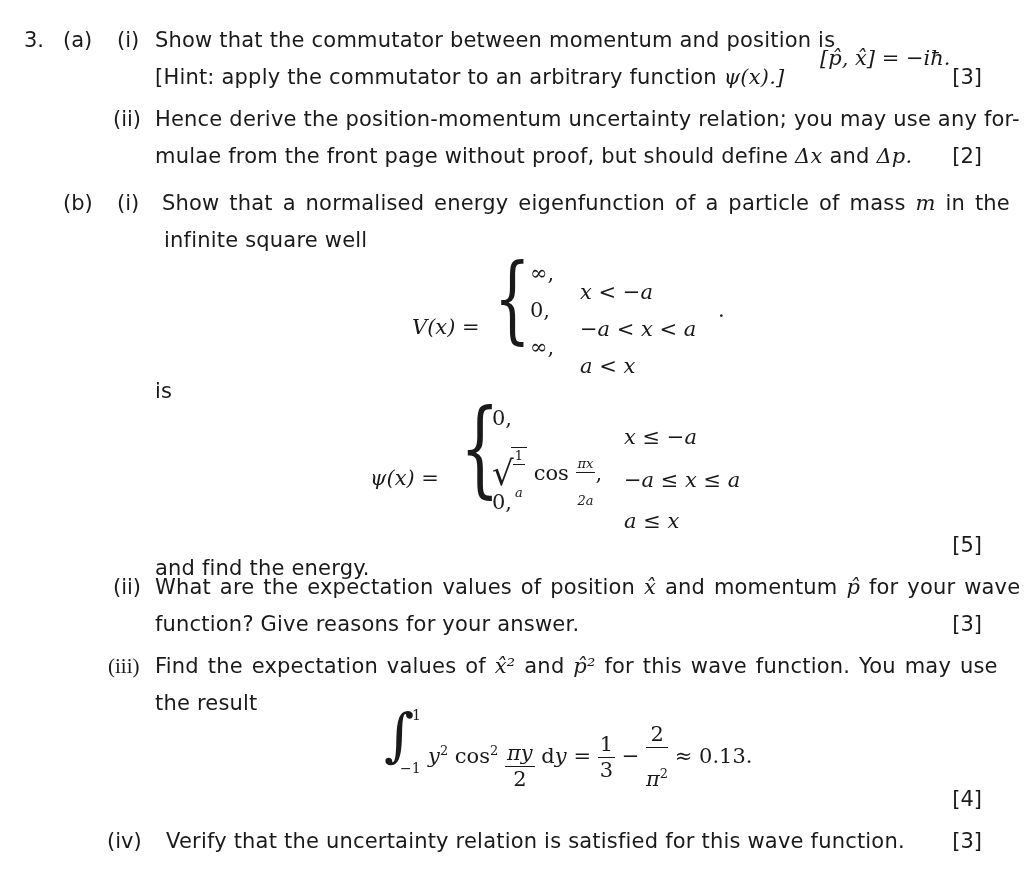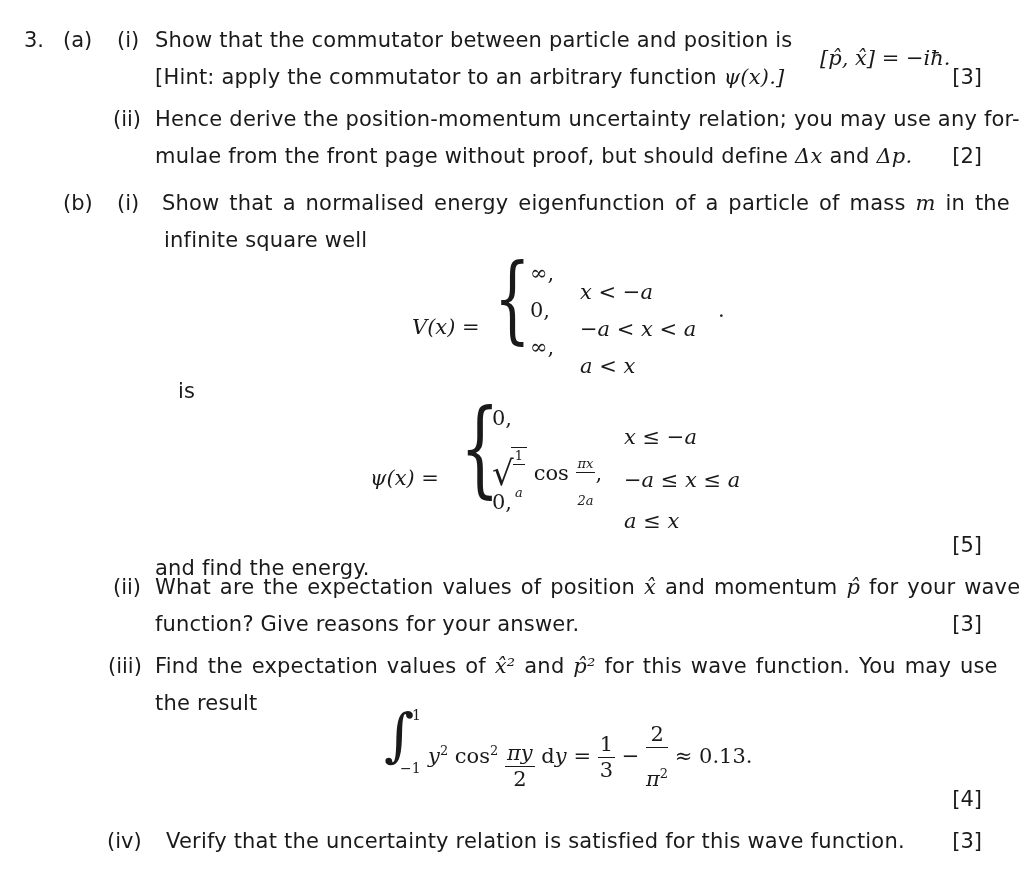--- a/index.html
+++ b/index.html
@@ -21,21 +21,21 @@
   .case-row { position: absolute; white-space: nowrap; font-family: "DejaVu Serif", serif; }
 </style>
 </head>
 <body>
 
 <div class="abs" style="left:24px; top:28px;">3.</div>
 <div class="abs" style="left:63px; top:28px;">(a)</div>
 
 <div class="abs" style="left:117px; top:28px;">(i)</div>
 <div class="abs txt" style="left:155px; top:28px;">
-  <span>Show that the commutator between particle and position is</span>
+  <span>Show that the commutator between momentum and position is</span>
 </div>
 <div class="abs math" style="left:820px; top:27px;">[p̂, x̂] = −iħ.</div>
 
 <div class="abs txt" style="left:155px; top:65px;">
   <span>[Hint: apply the commutator to an arbitrary function</span>
   <span class="math">ψ(x).]</span>
 </div>
 <div class="mark" style="top:65px;">[3]</div>
 
 <div class="abs" style="left:113px; top:107px;">(ii)</div>
@@ -62,21 +62,21 @@
   <div class="abs brace" style="left:494px; top:250px; font-size:96px; line-height:1; transform:scaleX(0.6); transform-origin:left top;">{</div>
   <div class="case-row" style="left:530px; top:261px;">∞,</div>
   <div class="case-row math" style="left:580px; top:261px;">x &lt; −a</div>
   <div class="case-row" style="left:530px; top:298px;">0,</div>
   <div class="case-row math" style="left:580px; top:298px;">−a &lt; x &lt; a</div>
   <div class="case-row" style="left:718px; top:298px;">.</div>
   <div class="case-row" style="left:530px; top:335px;">∞,</div>
   <div class="case-row math" style="left:580px; top:335px;">a &lt; x</div>
 </div>
 
-<div class="abs txt" style="left:155px; top:379px;margin-left:23px;">is</div>
+<div class="abs txt" style="left:155px; top:379px;">is</div>
 
 <div>
   <div class="abs math" style="left:370px; top:447px;">ψ(x) =</div>
   <div class="abs brace" style="left:460px; top:396px; font-size:104px; line-height:1; transform:scaleX(0.6); transform-origin:left top;">{</div>
   <div class="case-row" style="left:492px; top:406px;">0,</div>
   <div class="case-row math" style="left:624px; top:406px;">x ≤ −a</div>
 
   <div class="case-row" style="left:492px; top:438px;">
     <span class="rm" style="font-size:34px; vertical-align:middle;">√</span><span class="frac small" style="border-top:1.3px solid #1a1a1a; margin-left:-3px; padding:1px 2px 0 2px;"><span class="num rm">1</span><span class="den math">a</span></span>
     <span class="rm" style="vertical-align:middle;">cos</span>
@@ -95,21 +95,21 @@
 <div class="abs txt" style="left:155px; top:575px; word-spacing:2px;">
   <span>What are the expectation values of position</span>
   <span class="math">x̂</span>
   <span>and momentum</span>
   <span class="math">p̂</span>
   <span>for your wave</span>
 </div>
 <div class="abs txt" style="left:155px; top:612px;">function? Give reasons for your answer.</div>
 <div class="mark" style="top:612px;">[3]</div>
 
-<div class="abs" style="left:108px; top:654px;">(iii)</div>
+<div class="abs" style="left:108px; top:654px;font-family:Liberation Serif, serif;">(iii)</div>
 <div class="abs txt" style="left:155px; top:654px; word-spacing:2px;text-align:right;">
   <span>Find the expectation values of</span>
   <span class="math">x̂²</span>
   <span>and</span>
   <span class="math">p̂²</span>
   <span>for this wave function.  You may use</span>
 </div>
 <div class="abs txt" style="left:155px; top:691px;">the result</div>
 
 <div>

